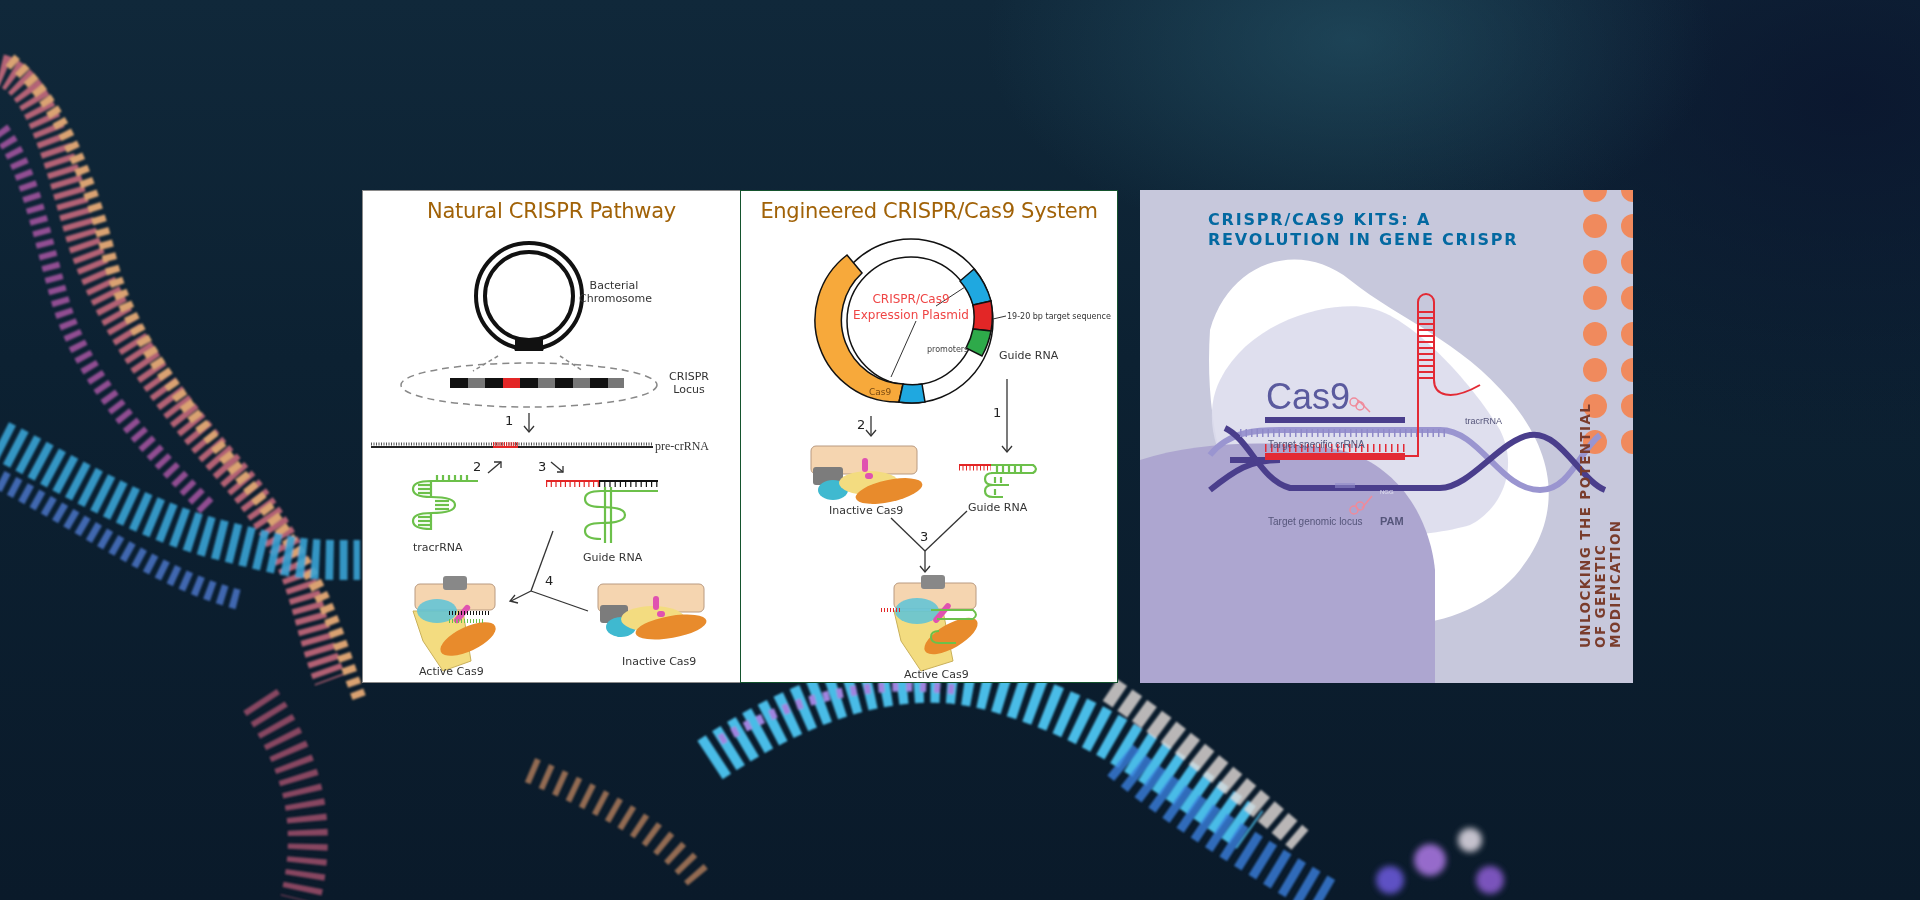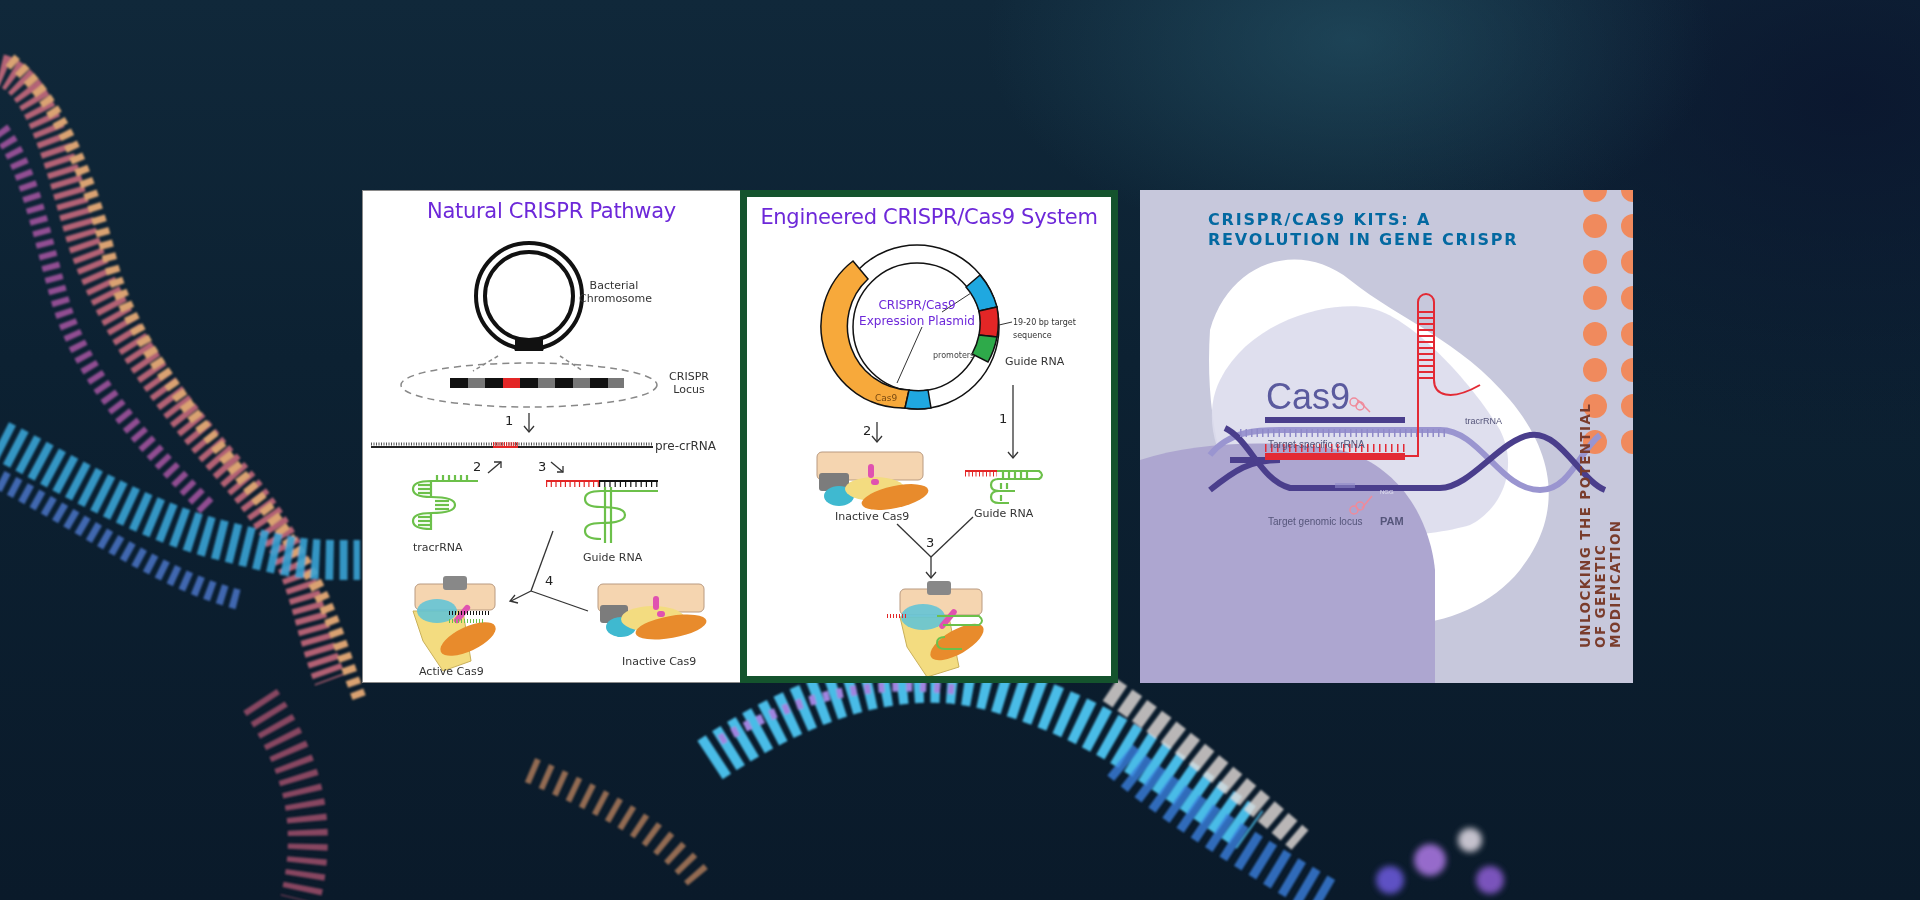--- a/index.html
+++ b/index.html
@@ -7,23 +7,23 @@
     width:1920px; height:900px; overflow:hidden; position:relative;
     background:
       radial-gradient(ellipse 520px 300px at 1350px 40px, rgba(40,90,110,0.55), transparent 70%),
       radial-gradient(ellipse 700px 500px at 1850px 100px, rgba(10,20,45,0.8), transparent 70%),
       linear-gradient(180deg, #10283a 0%, #0c2132 40%, #0a1a2a 100%);
     font-family: "Liberation Sans", sans-serif;
   }
   .bg-art { position:absolute; inset:0; pointer-events:none; }
   .panel { position:absolute; top:190px; height:493px; box-sizing:border-box; overflow:hidden; }
   #panel-natural { left:362px; width:379px; background:#fff; border:1px solid #8a8a8a; }
-  #panel-engineered { left:740px; width:378px; background:#fff; border:7px solid #14532d; }
+  #panel-engineered { left:740px; width:378px; background:#fff; border:1px solid #14532d; }
   #panel-kit { left:1140px; width:493px; background:#c7c8dc; }
-  .ptitle { position:absolute; left:0; right:0; top:8px; text-align:center; font-size:21px; color:#6d28d9; font-family:"DejaVu Sans", sans-serif; font-weight:normal; letter-spacing:-0.3px; }
+  .ptitle { position:absolute; left:0; right:0; top:8px; text-align:center; font-size:21px; color:#a16207; font-family:"DejaVu Sans", sans-serif; font-weight:normal; letter-spacing:-0.3px; }
   .lbl { position:absolute; font-family:"DejaVu Sans", sans-serif; color:#333; font-size:11px; line-height:13px; }
   .lbl.c { text-align:center; }
   .num { position:absolute; font-family:"DejaVu Sans", sans-serif; color:#222; font-size:13px; }
   svg.layer { position:absolute; left:0; top:0; }
   .kit-title { position:absolute; left:68px; top:20px; font-family:"DejaVu Sans", sans-serif; font-weight:bold; color:#0369a1; font-size:16px; letter-spacing:1.8px; line-height:20px; }
   .kit-cas9 { position:absolute; left:126px; top:186px; font-size:36px; color:#5a5a9e; font-family:"Liberation Sans", sans-serif; }
   .kit-small { position:absolute; font-size:10px; color:#55557a; font-family:"Liberation Sans", sans-serif; }
   .kit-pam { position:absolute; font-size:11px; font-weight:bold; color:#55557a; font-family:Liberation Sans, sans-serif; }
   .kit-vert { position:absolute; left:438px; top:458px; transform-origin:0 0; transform:rotate(-90deg); font-family:"DejaVu Sans", sans-serif; font-weight:bold; color:#7a3c2c; font-size:13.5px; letter-spacing:1.4px; line-height:15px; white-space:nowrap; }
 </style>
@@ -169,21 +169,21 @@
       <ellipse cx="290" cy="428" rx="32" ry="13" fill="#f3dc80"></ellipse>
       <ellipse cx="308" cy="436" rx="36" ry="11" fill="#e88b2c" transform="rotate(-10 308 436)"></ellipse>
       <rect x="290" y="405" width="6" height="14" rx="3" fill="#e052b0"></rect>
       <rect x="294" y="420" width="8" height="6" rx="3" fill="#e052b0"></rect>
     </g>
   </svg>
 
   <div class="lbl c" style="left:216px;top:88px;width:70px;">Bacterial Chromosome</div>
   <div class="lbl c" style="left:300px;top:179px;width:52px;">CRISPR Locus</div>
   <div class="num" style="left:142px;top:222px;">1</div>
-  <div class="lbl" style="left:292px;top:249px;font-size:12px;">pre-crRNA</div>
+  <div class="lbl" style="left:292px;top:249px;font-size:12px;font-family:Liberation Serif, serif;">pre-crRNA</div>
   <div class="num" style="left:110px;top:268px;">2</div>
   <div class="num" style="left:175px;top:268px;">3</div>
   <div class="lbl" style="left:50px;top:350px;">tracrRNA</div>
   <div class="lbl" style="left:220px;top:360px;">Guide RNA</div>
   <div class="num" style="left:182px;top:382px;">4</div>
   <div class="lbl" style="left:56px;top:474px;">Active Cas9</div>
   <div class="lbl" style="left:259px;top:464px;">Inactive Cas9</div>
 </section>
 
 <section class="panel" id="panel-engineered">
@@ -255,21 +255,21 @@
       <ellipse cx="176" cy="420" rx="22" ry="13" fill="#5cc3d8" opacity="0.85"></ellipse>
       <ellipse cx="210" cy="445" rx="30" ry="12" fill="#e88b2c" transform="rotate(-30 210 445)"></ellipse>
       <rect x="180" y="384" width="24" height="14" rx="3" fill="#888"></rect>
       <rect x="198" y="410" width="6" height="24" rx="3" fill="#e052b0" transform="rotate(40 201 422)"></rect>
       <line x1="140" y1="419" x2="160" y2="419" stroke="#e32626" stroke-width="4" stroke-dasharray="1 2"></line>
       <path d="M190 419 L232 419 Q238 424 232 428 L196 428" stroke="#6cc04a" stroke-width="2" fill="none"></path>
       <path d="M198 440 Q190 440 190 446 Q190 452 198 452 L215 452" stroke="#6cc04a" stroke-width="2" fill="none"></path>
     </g>
   </svg>
 
-  <div class="lbl c" style="left:108px;top:100px;width:124px;font-size:12px;line-height:16px;color:#6d28d9;">
+  <div class="lbl c" style="left:108px;top:100px;width:124px;font-size:12px;line-height:16px;color:#ef4444;">
     <div>CRISPR/Cas9</div>
     <div>Expression Plasmid</div>
   </div>
   <div class="lbl" style="left:266px;top:119px;font-size:8px;">19-20 bp target sequence</div>
   <div class="lbl" style="left:258px;top:158px;font-size:11px;">Guide RNA</div>
   <div class="lbl" style="left:186px;top:152px;font-size:8px;color:#444;">promoters</div>
   <div class="lbl" style="left:128px;top:195px;font-size:9px;color:#7a4a10;">Cas9</div>
   <div class="num" style="left:116px;top:226px;">2</div>
   <div class="num" style="left:252px;top:214px;">1</div>
   <div class="lbl" style="left:88px;top:313px;">Inactive Cas9</div>

